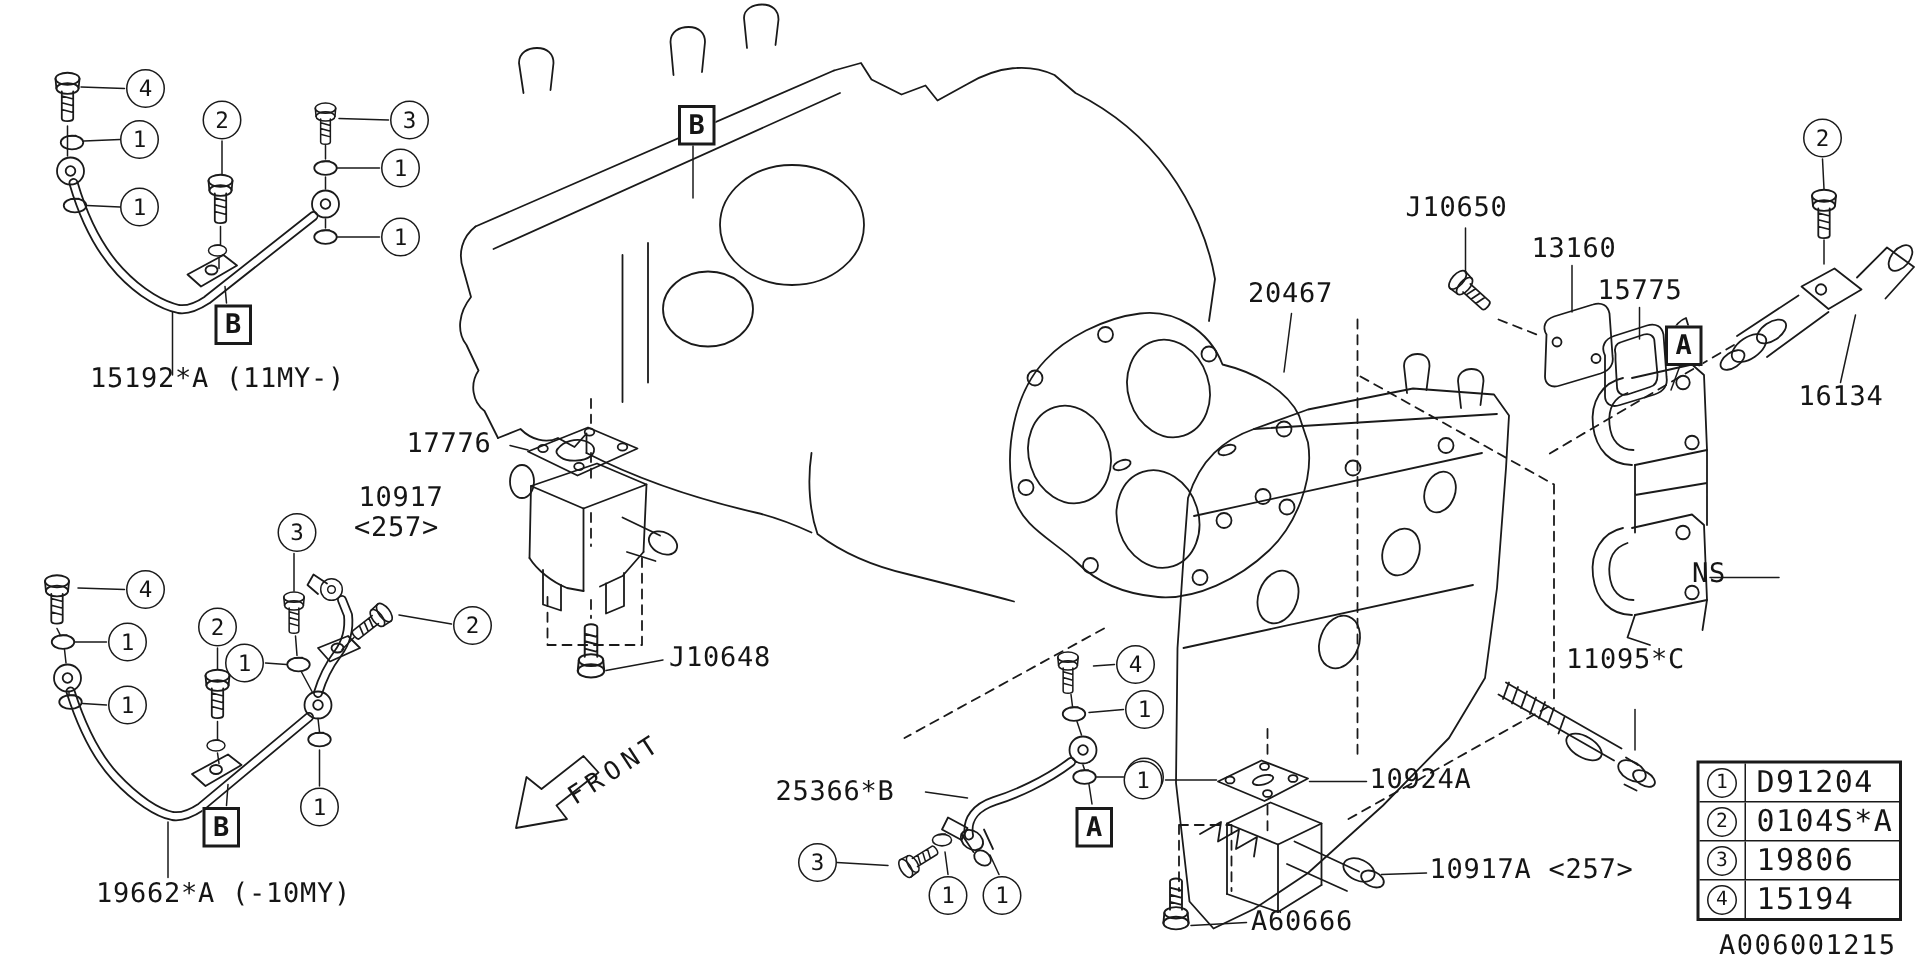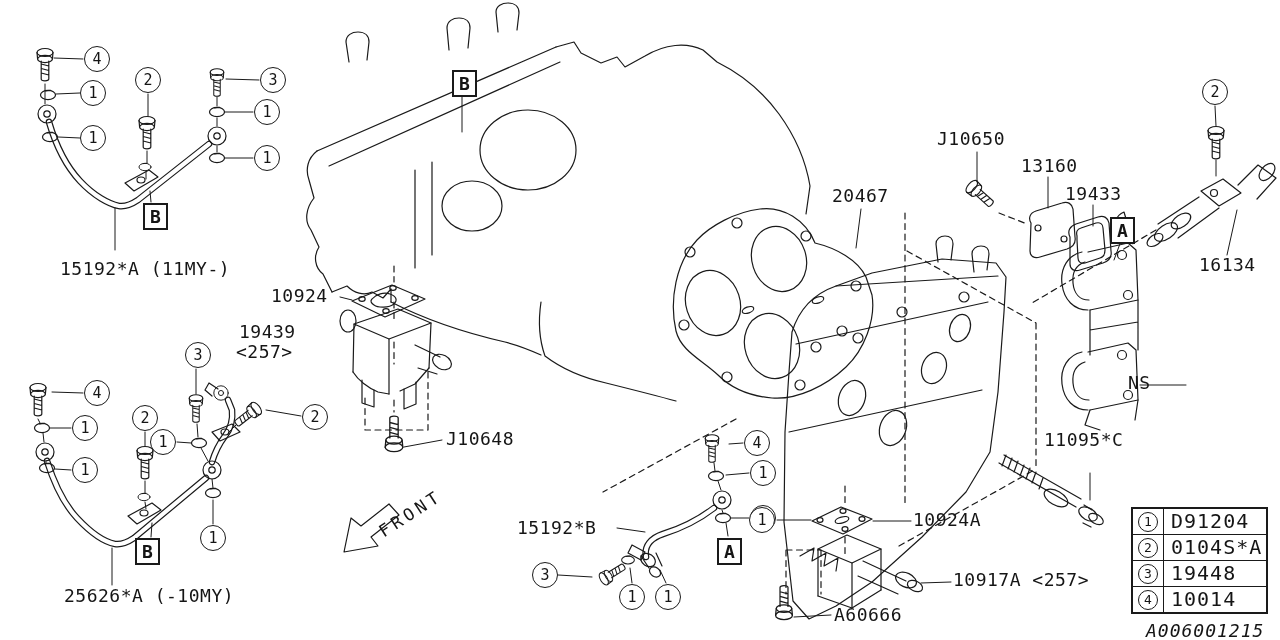--- a/index.html
+++ b/index.html
@@ -18,21 +18,21 @@
              font-size:18px;font-weight:bold;line-height:24px;text-align:center;box-sizing:border-box;}
   .front-label{position:absolute;left:386px;top:521px;font-size:17px;letter-spacing:4px;
                transform:rotate(-33deg);transform-origin:left bottom;}
   .legend{position:absolute;left:1131px;top:507px;width:137px;border:2px solid #1a1a1a;background:#fff;box-sizing:border-box;}
   .legend-row{display:flex;height:25px;border-top:1.5px solid #1a1a1a;align-items:stretch;}
   .legend-row:first-child{border-top:none;}
   .legend-num{width:30px;border-right:1.5px solid #1a1a1a;display:flex;align-items:center;justify-content:center;}
   .legend-num span{display:block;width:20px;height:20px;border:1.3px solid #1a1a1a;border-radius:50%;
                    font-size:13px;line-height:18px;text-align:center;box-sizing:border-box;}
   .legend-code{flex:1;font-size:20px;line-height:24px;padding-left:7px;letter-spacing:1px;}
-  .footer-code{position:absolute;left:1146px;top:620px;font-size:18px;letter-spacing:1px;font-style:italic;}
+  .footer-code{position:absolute;left:1146px;top:620px;font-size:18px;letter-spacing:1px;}
 </style>
 </head>
 <body>
 
 <div id="stage">
 
 <svg id="lineart" width="1280" height="640" viewBox="0 0 1280 640">
   <defs>
     <g id="bolt">
       <ellipse cx="0" cy="2.5" rx="8" ry="4"></ellipse>
@@ -261,34 +261,34 @@
     <path d="M786,550 L821,550 M786,550 L786,594 M821,550 L821,594" class="dash"></path>
     <use href="#bolt" transform="translate(784,618) rotate(180) scale(1.05)"></use>
     <path class="thin" d="M873,521 L911,521 M811,520 L777,520 M921,583 L951,582 M794,617 L831,615"></path>
   </g>
 
   <g>
     <path d="M344,552 L378,546 L371,537 L399,515 L389,504 L361,526 L351,518 Z"></path>
   </g>
 </svg>
 
-<div class="lbl" style="left:60px;top:260px">15192*A (11MY-)</div>
-<div class="lbl" style="left:64px;top:587px">25626*A (-10MY)</div>
-<div class="lbl" style="left:271px;top:287px">10924</div>
-<div class="lbl" style="left:239px;top:323px">19439</div>
+<div class="lbl" style="left:60px;top:244px">15192*A (11MY-)</div>
+<div class="lbl" style="left:64px;top:587px">19662*A (-10MY)</div>
+<div class="lbl" style="left:271px;top:287px">17776</div>
+<div class="lbl" style="left:239px;top:323px">10917</div>
 <div class="lbl" style="left:236px;top:343px">&lt;257&gt;</div>
 <div class="lbl" style="left:446px;top:430px">J10648</div>
 <div class="lbl" style="left:832px;top:187px">20467</div>
 <div class="lbl" style="left:937px;top:130px">J10650</div>
 <div class="lbl" style="left:1021px;top:157px">13160</div>
-<div class="lbl" style="left:1065px;top:185px">19433</div>
+<div class="lbl" style="left:1065px;top:185px">15775</div>
 <div class="lbl" style="left:1199px;top:256px">16134</div>
 <div class="lbl" style="left:1128px;top:374px">NS</div>
 <div class="lbl" style="left:1044px;top:431px">11095*C</div>
-<div class="lbl" style="left:517px;top:519px">15192*B</div>
+<div class="lbl" style="left:517px;top:519px">25366*B</div>
 <div class="lbl" style="left:913px;top:511px">10924A</div>
 <div class="lbl" style="left:953px;top:571px">10917A &lt;257&gt;</div>
 <div class="lbl" style="left:834px;top:606px">A60666</div>
 <div class="front-label">FRONT</div>
 <div class="footer-code">A006001215</div>
 
 <div class="letterbox" style="left:143px;top:203px">B</div>
 <div class="letterbox" style="left:452px;top:70px">B</div>
 <div class="letterbox" style="left:135px;top:538px">B</div>
 <div class="letterbox" style="left:1110px;top:217px">A</div>
@@ -331,23 +331,23 @@
   <div class="legend-row">
     <div class="legend-num">
           <span>2</span>
         </div>
     <div class="legend-code">0104S*A</div>
   </div>
   <div class="legend-row">
     <div class="legend-num">
           <span>3</span>
         </div>
-    <div class="legend-code">19448</div>
+    <div class="legend-code">19806</div>
   </div>
   <div class="legend-row">
     <div class="legend-num">
           <span>4</span>
         </div>
-    <div class="legend-code">10014</div>
+    <div class="legend-code">15194</div>
   </div>
 </div>
 
 </div>
 
 </body></html>

